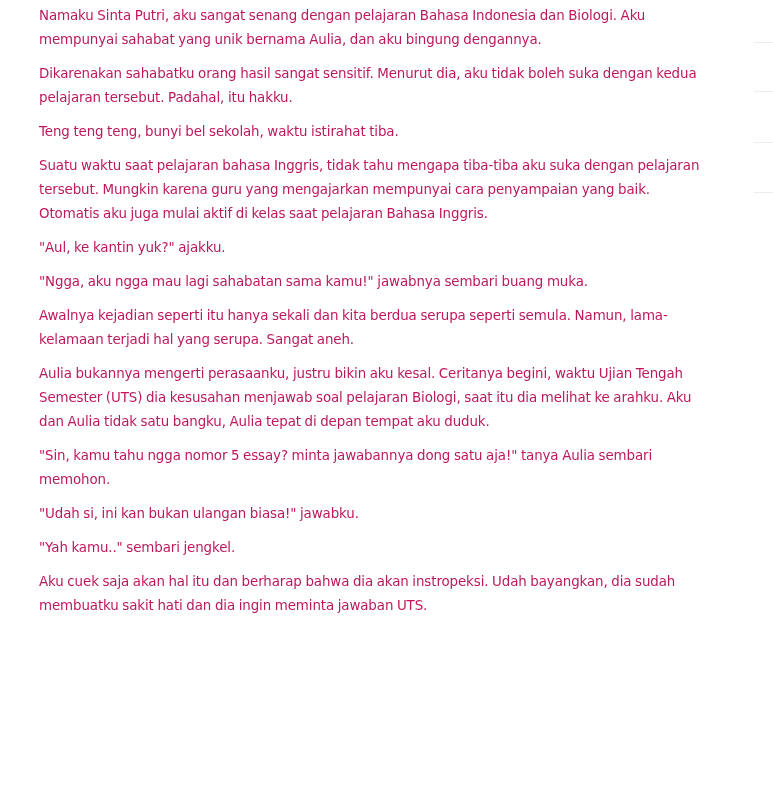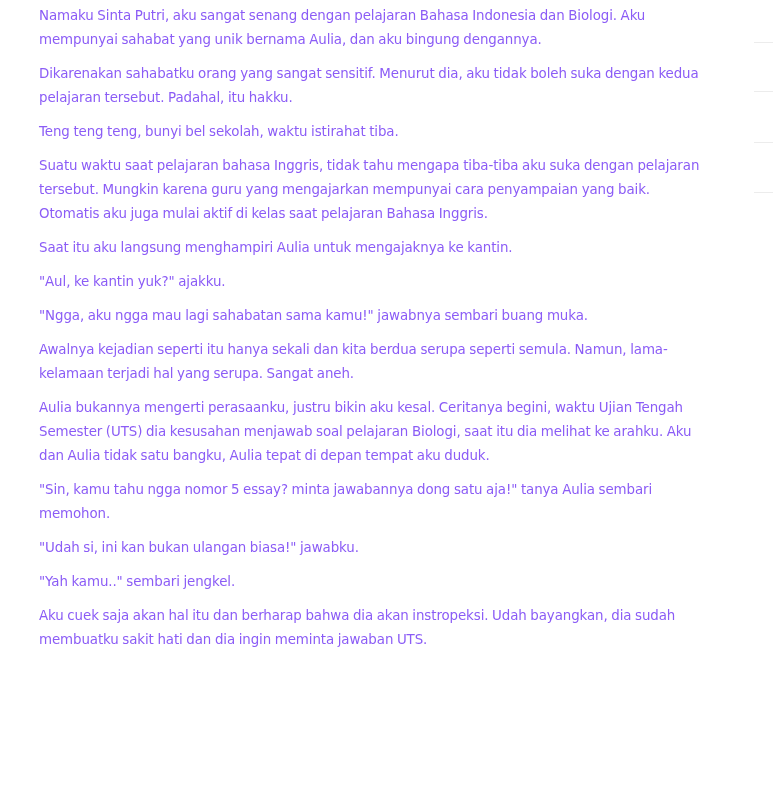--- a/index.html
+++ b/index.html
@@ -17,21 +17,21 @@
     .article {
       position: absolute;
       left: 39px;
       top: 4px;
       width: 690px;
     }
     .article p {
       margin: 0 16px 10px 0;
       font-size: 13.4px;
       line-height: 24px;
-      color: #8b5cf6;
+      color: #be185d;
       letter-spacing: -0.1px;
       word-spacing: -0.5px;
     }
     .sidebar-rules {
       position: absolute;
       left: 754px;
       top: 0;
       width: 19px;
       height: 800px;
     }
@@ -41,24 +41,23 @@
       width: 19px;
       height: 1px;
       background: #ececec;
     }
   </style>
 </head>
 <body>
 
 <div class="article">
   <p>Namaku Sinta Putri, aku sangat senang dengan pelajaran Bahasa Indonesia dan Biologi. Aku mempunyai sahabat yang unik bernama Aulia, dan aku bingung dengannya.</p>
-  <p>Dikarenakan sahabatku orang yang sangat sensitif. Menurut dia, aku tidak boleh suka dengan kedua pelajaran tersebut. Padahal, itu hakku.</p>
+  <p>Dikarenakan sahabatku orang hasil sangat sensitif. Menurut dia, aku tidak boleh suka dengan kedua pelajaran tersebut. Padahal, itu hakku.</p>
   <p>Teng teng teng, bunyi bel sekolah, waktu istirahat tiba.</p>
   <p>Suatu waktu saat pelajaran bahasa Inggris, tidak tahu mengapa tiba-tiba aku suka dengan pelajaran tersebut. Mungkin karena guru yang mengajarkan mempunyai cara penyampaian yang baik. Otomatis aku juga mulai aktif di kelas saat pelajaran Bahasa Inggris.</p>
-  <p>Saat itu aku langsung menghampiri Aulia untuk mengajaknya ke kantin.</p>
   <p>"Aul, ke kantin yuk?" ajakku.</p>
   <p>"Ngga, aku ngga mau lagi sahabatan sama kamu!" jawabnya sembari buang muka.</p>
   <p>Awalnya kejadian seperti itu hanya sekali dan kita berdua serupa seperti semula. Namun, lama-kelamaan terjadi hal yang serupa. Sangat aneh.</p>
   <p>Aulia bukannya mengerti perasaanku, justru bikin aku kesal. Ceritanya begini, waktu Ujian Tengah Semester (UTS) dia kesusahan menjawab soal pelajaran Biologi, saat itu dia melihat ke arahku. Aku dan Aulia tidak satu bangku, Aulia tepat di depan tempat aku duduk.</p>
   <p>"Sin, kamu tahu ngga nomor 5 essay? minta jawabannya dong satu aja!" tanya Aulia sembari memohon.</p>
   <p>"Udah si, ini kan bukan ulangan biasa!" jawabku.</p>
   <p>"Yah kamu.." sembari jengkel.</p>
   <p>Aku cuek saja akan hal itu dan berharap bahwa dia akan instropeksi. Udah bayangkan, dia sudah membuatku sakit hati dan dia ingin meminta jawaban UTS.</p>
 </div>
 

